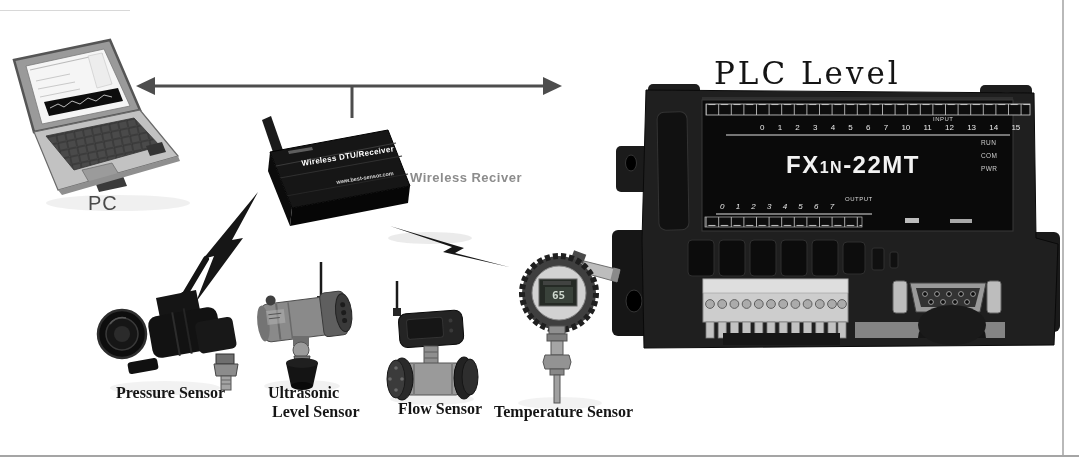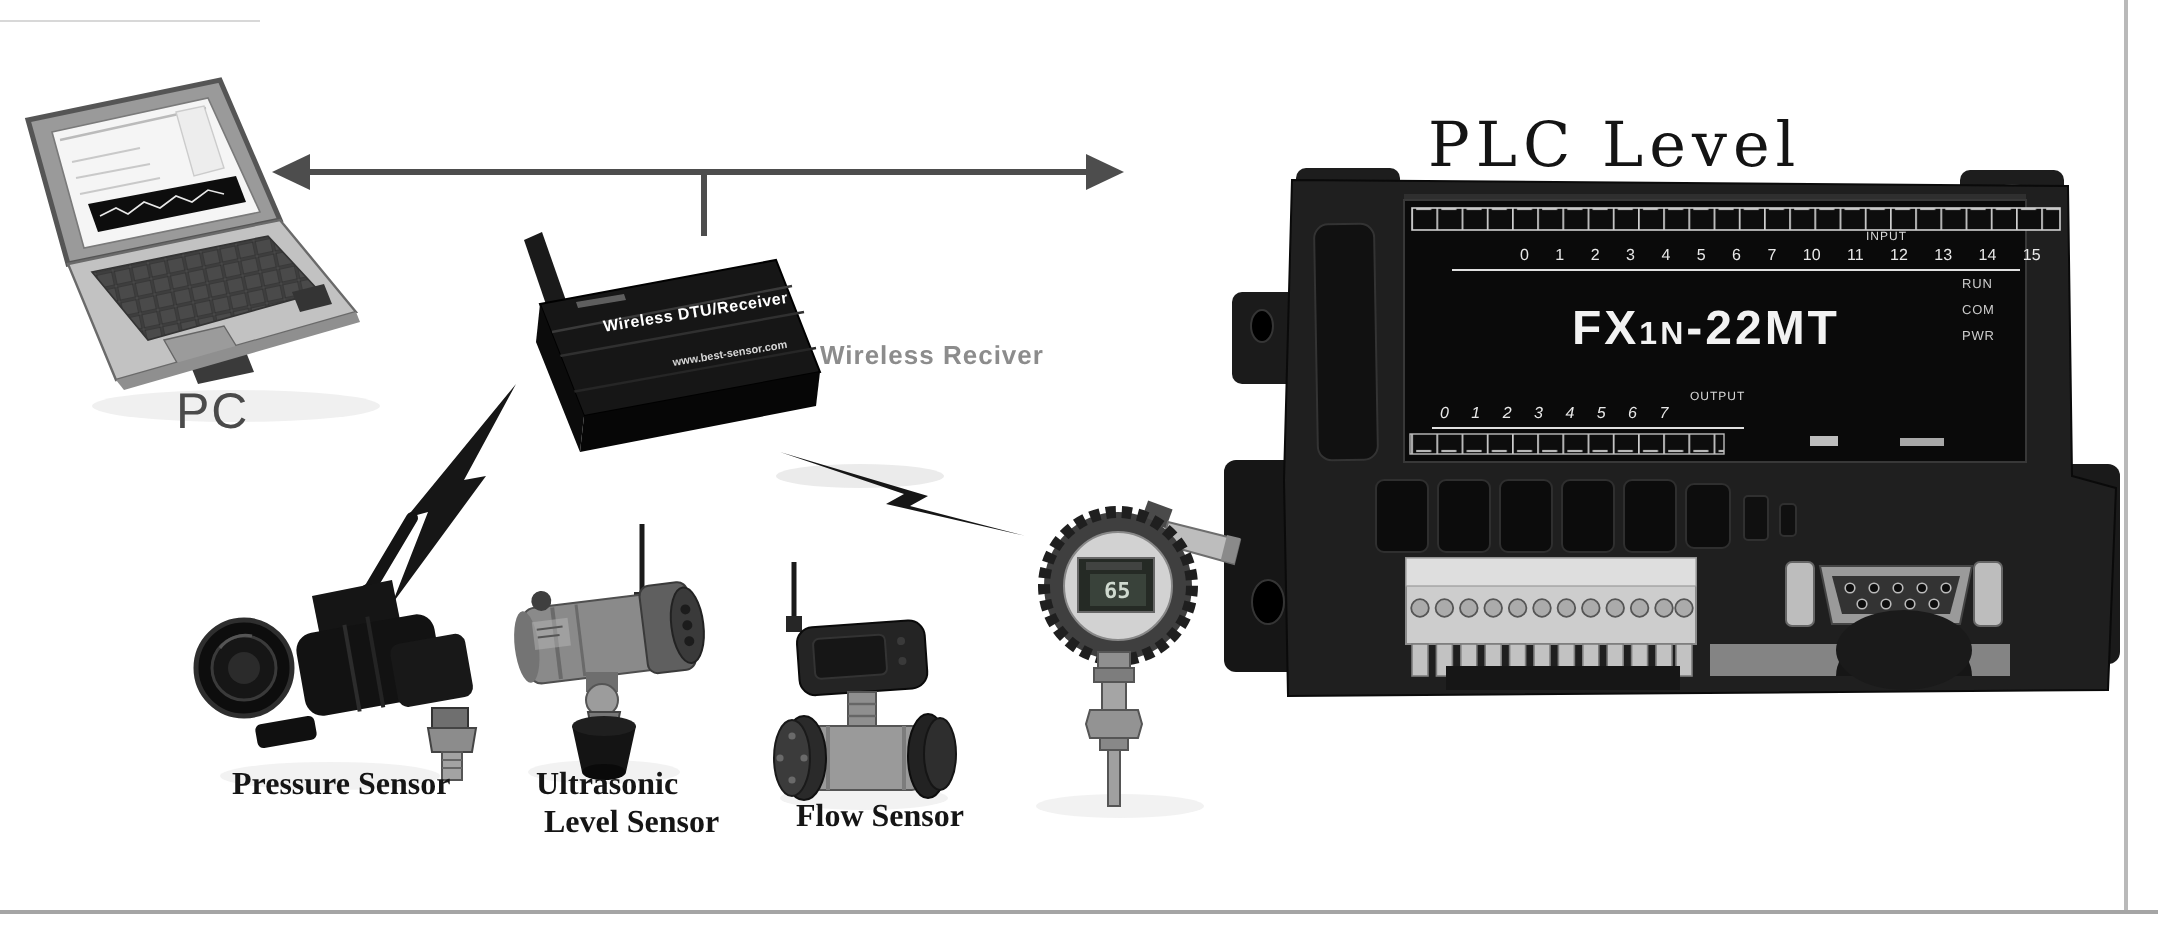--- a/index.html
+++ b/index.html
@@ -5,21 +5,21 @@
   html,body{margin:0;padding:0;background:#fff;}
   .canvas{
     position:relative;width:1079px;height:463px;background:#fff;
     overflow:hidden;font-family:"Liberation Sans",sans-serif;
   }
   .frame-right{position:absolute;right:15px;top:0;width:2px;height:457px;background:#b9b9b9;z-index:0;}
   .frame-bottom{position:absolute;left:0;top:455px;width:1079px;height:2px;background:#a5a5a5;z-index:0;}
   .frame-topleft{position:absolute;left:0;top:10px;width:130px;height:1px;background:#d8d8d8;z-index:0;}
   svg.art{position:absolute;left:0;top:0;z-index:1;}
   .t{position:absolute;z-index:2;white-space:nowrap;}
-  .pc-label{font-size:25px;color:#4a4a4a;letter-spacing:1px;}
+  .pc-label{font-size:20px;color:#4a4a4a;letter-spacing:1px;}
   .bus-label{font-size:20px;font-weight:bold;color:#333;}
   .rx-label{font-size:13px;font-weight:bold;color:#8c8c8c;letter-spacing:.5px;}
   .plc-title{font-family:"DejaVu Serif","Liberation Serif",serif;font-size:31px;color:#141414;letter-spacing:3px;}
   .sensor-label{font-family:"Liberation Serif",serif;font-size:16px;font-weight:600;color:#151515;}
   .rx-dev-title{font-size:8px;font-weight:bold;color:#fff;transform:rotate(-9deg);transform-origin:left top;letter-spacing:.3px;}
   .rx-dev-url{font-size:5.5px;font-weight:bold;color:#d6d6d6;transform:rotate(-9deg);transform-origin:left top;}
   .plc-model{font-size:24px;font-weight:bold;color:#f2f2f2;letter-spacing:1.5px;}
   .plc-model .sub{font-size:16px;}
   .plc-tiny{font-size:6px;color:#d9d9d9;letter-spacing:.5px;}
   .plc-num{font-size:8px;color:#e8e8e8;}
@@ -309,14 +309,15 @@
   <div class="t led" style="left:981px;top:165px;">PWR</div>
   <div class="t plc-tiny" style="left:845px;top:196px;">OUTPUT</div>
   <div class="t plc-num num-out" style="left:720px;top:202px;">0 1 2 3 4 5 6 7</div>
 
   <div class="t lcd" style="left:552px;top:289px;">65</div>
 
   <div class="t sensor-label" style="left:116px;top:384px;">Pressure Sensor</div>
   <div class="t sensor-label" style="left:268px;top:384px;">Ultrasonic</div>
   <div class="t sensor-label" style="left:272px;top:403px;">Level Sensor</div>
   <div class="t sensor-label" style="left:398px;top:400px;">Flow Sensor</div>
+  <div class="t sensor-label" style="left:494px;top:403px;">Temperature Sensor</div>
 
 </div>
 
 </body></html>

